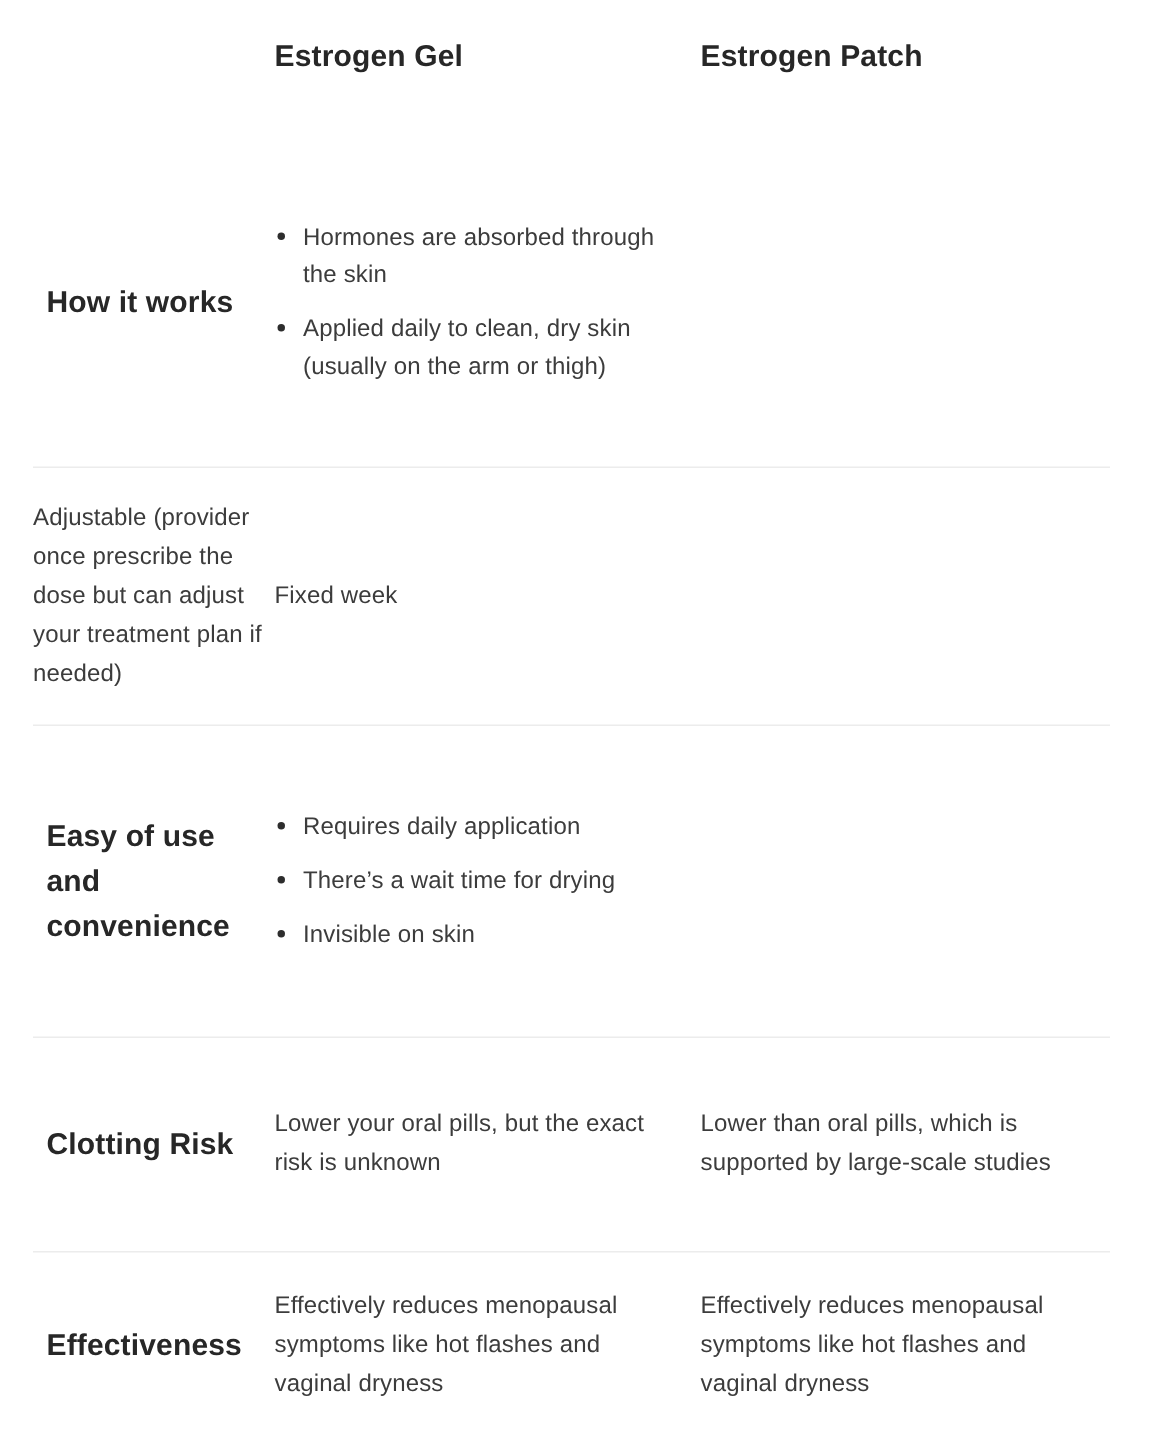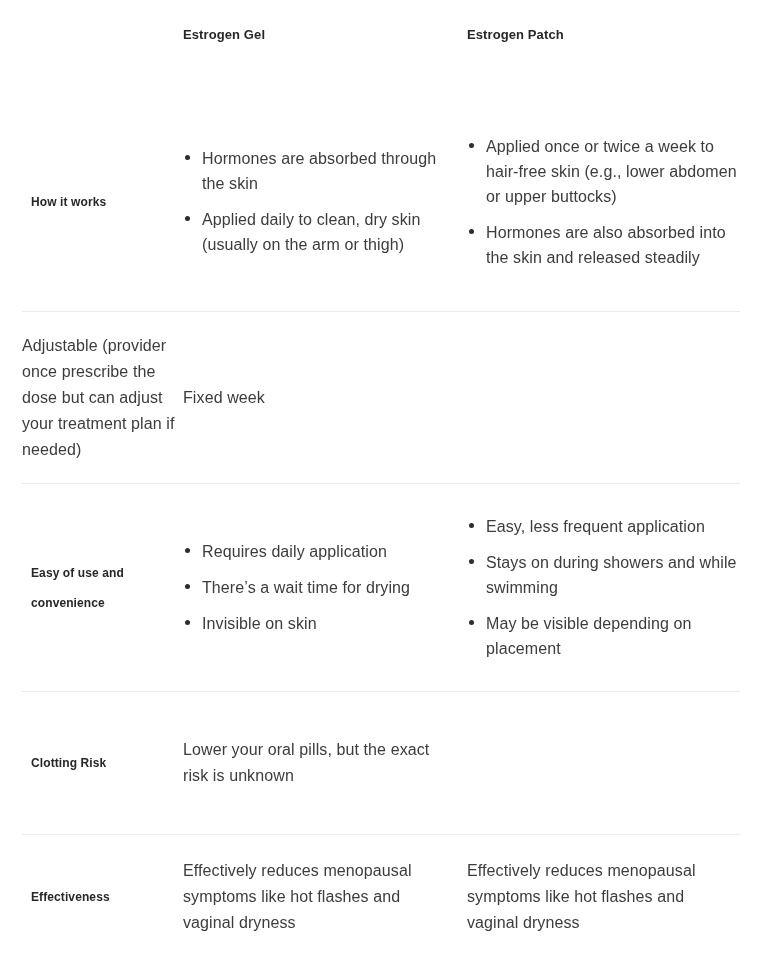--- a/index.html
+++ b/index.html
@@ -28,27 +28,27 @@
     padding-top: 27px;
   }
   .row.bordered { border-bottom: 1px solid #ececec; }
   .r1 { height: 220px; }
   .r2 { height: 172px; }
   .r3 { height: 208px; }
   .r4 { height: 143px; }
   .r5 { height: 124px; }
 
   .col-header {
-    font-size: 13px;
+    font-size: 20px;
     font-weight: bold;
     color: #272727;
     letter-spacing: 0.1px;
   }
   .row-label {
-    font-size: 12px;
+    font-size: 20px;
     font-weight: bold;
     color: #272727;
     line-height: 30px;
     padding-left: 9px;
     max-width: 134px; 
     letter-spacing: 0.1px;
   }
   .cell {
     font-size: 16px;
     line-height: 26px;
@@ -90,59 +90,49 @@
   </div>
 
   <div class="row bordered r1">
     <div class="row-label">How it works</div>
     <div class="cell col-gel">
       <ul>
         <li>Hormones are absorbed through the skin</li>
         <li>Applied daily to clean, dry skin (usually on the arm or thigh)</li>
       </ul>
     </div>
-    <div class="cell col-patch">
-      <ul>
-        <li>Applied once or twice a week to hair-free skin (e.g., lower abdomen or upper buttocks)</li>
-        <li>Hormones are also absorbed into the skin and released steadily</li>
-      </ul>
-    </div>
   </div>
 
   <div class="row bordered r2">
     <div class="cell col-gel">
       <p class="text">Adjustable (provider once prescribe the dose but can adjust your treatment plan if needed)</p>
     </div>
     <div class="cell col-patch">
       <p class="text">Fixed week</p>
     </div>
   </div>
 
   <div class="row bordered r3">
     <div class="row-label">Easy of use and convenience</div>
     <div class="cell col-gel">
       <ul>
         <li>Requires daily application</li>
         <li>There’s a wait time for drying</li>
         <li>Invisible on skin</li>
       </ul>
     </div>
-    <div class="cell col-patch">
-      <ul>
-        <li>Easy, less frequent application</li>
-        <li>Stays on during showers and while swimming</li>
-        <li>May be visible depending on placement</li>
-      </ul>
-    </div>
   </div>
 
   <div class="row bordered r4">
     <div class="row-label">Clotting Risk</div>
     <div class="cell col-gel">
       <p class="text">Lower your oral pills, but the exact risk is unknown</p>
+    </div>
+    <div class="cell col-patch">
+      <p class="text">Lower than oral pills, which is supported by large-scale studies</p>
     </div>
   </div>
 
   <div class="row r5">
     <div class="row-label">Effectiveness</div>
     <div class="cell col-gel">
       <p class="text">Effectively reduces menopausal symptoms like hot flashes and vaginal dryness</p>
     </div>
     <div class="cell col-patch">
       <p class="text">Effectively reduces menopausal symptoms like hot flashes and vaginal dryness</p>

